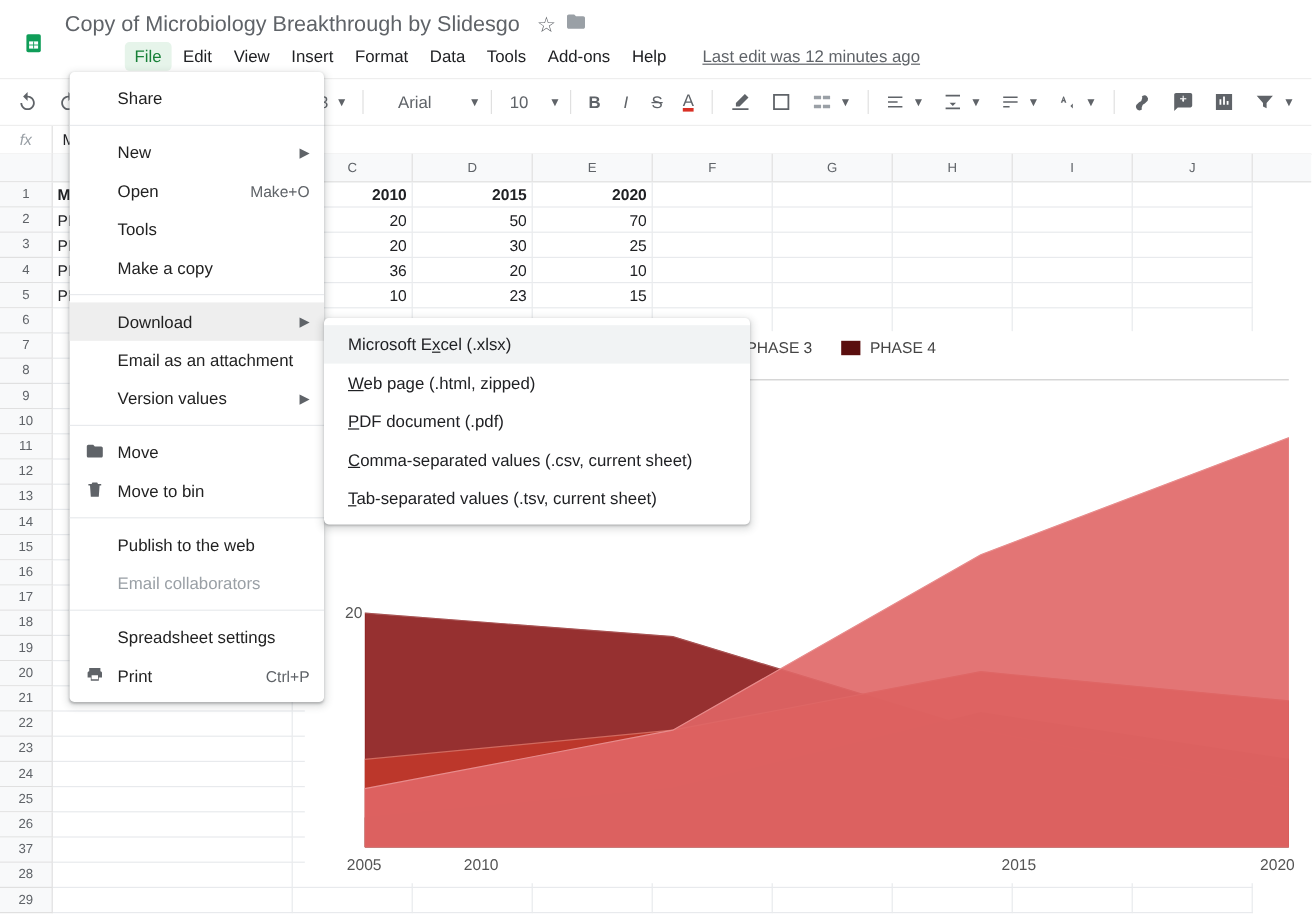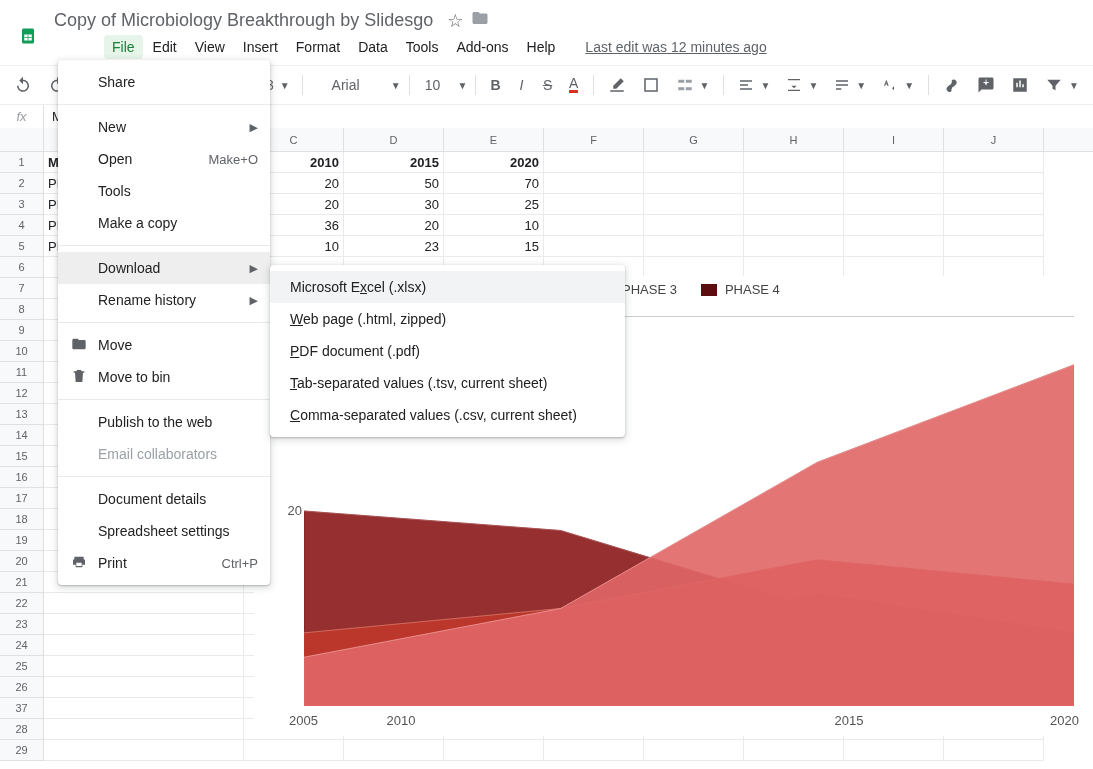--- a/index.html
+++ b/index.html
@@ -652,21 +652,24 @@
     </div>
   <div class="m-item">
       <span>Make a copy</span>
     </div>
   <div class="divider"></div>
   <div class="m-item active">
       <span>Download</span>
       <span class="arrow">▶</span>
     </div>
   <div class="m-item">
-      <span>Rename history</span>
+      <span>Email as an attachment</span>
+    </div>
+  <div class="m-item">
+      <span>Version values</span>
       <span class="arrow">▶</span>
     </div>
   <div class="divider"></div>
   <div class="m-item">
       <span class="m-icon"><svg width="16" height="16" viewBox="0 0 24 24">
           <path fill="#5f6368" d="M10 4H4c-1.1 0-2 .9-2 2v12c0 1.1.9 2 2 2h16c1.1 0 2-.9 2-2V8c0-1.1-.9-2-2-2h-8l-2-2z"></path>
         </svg></span>
       <span>Move</span>
     </div>
   <div class="m-item">
@@ -676,23 +679,20 @@
       <span>Move to bin</span>
     </div>
   <div class="divider"></div>
   <div class="m-item">
       <span>Publish to the web</span>
     </div>
   <div class="m-item disabled">
       <span>Email collaborators</span>
     </div>
   <div class="divider"></div>
-  <div class="m-item">
-      <span>Document details</span>
-    </div>
   <div class="m-item">
       <span>Spreadsheet settings</span>
     </div>
   <div class="m-item">
       <span class="m-icon"><svg width="16" height="16" viewBox="0 0 24 24">
           <path fill="#5f6368" d="M19 8H5c-1.1 0-2 .9-2 2v6h4v4h10v-4h4v-6c0-1.1-.9-2-2-2zm-3 10H8v-5h8v5zm3-14H5v4h14V4z"></path>
         </svg></span>
       <span>Print</span>
       <span class="shortcut">Ctrl+P</span>
     </div>
@@ -702,18 +702,18 @@
   <div class="m-item hovered">
       <span>Microsoft E<u>x</u>cel (.xlsx)</span>
     </div>
   <div class="m-item">
       <span><u>W</u>eb page (.html, zipped)</span>
     </div>
   <div class="m-item">
       <span><u>P</u>DF document (.pdf)</span>
     </div>
   <div class="m-item">
+      <span><u>C</u>omma-separated values (.csv, current sheet)</span>
+    </div>
+  <div class="m-item">
       <span><u>T</u>ab-separated values (.tsv, current sheet)</span>
     </div>
-  <div class="m-item">
-      <span><u>C</u>omma-separated values (.csv, current sheet)</span>
-    </div>
 </div>
 
 </body></html>

